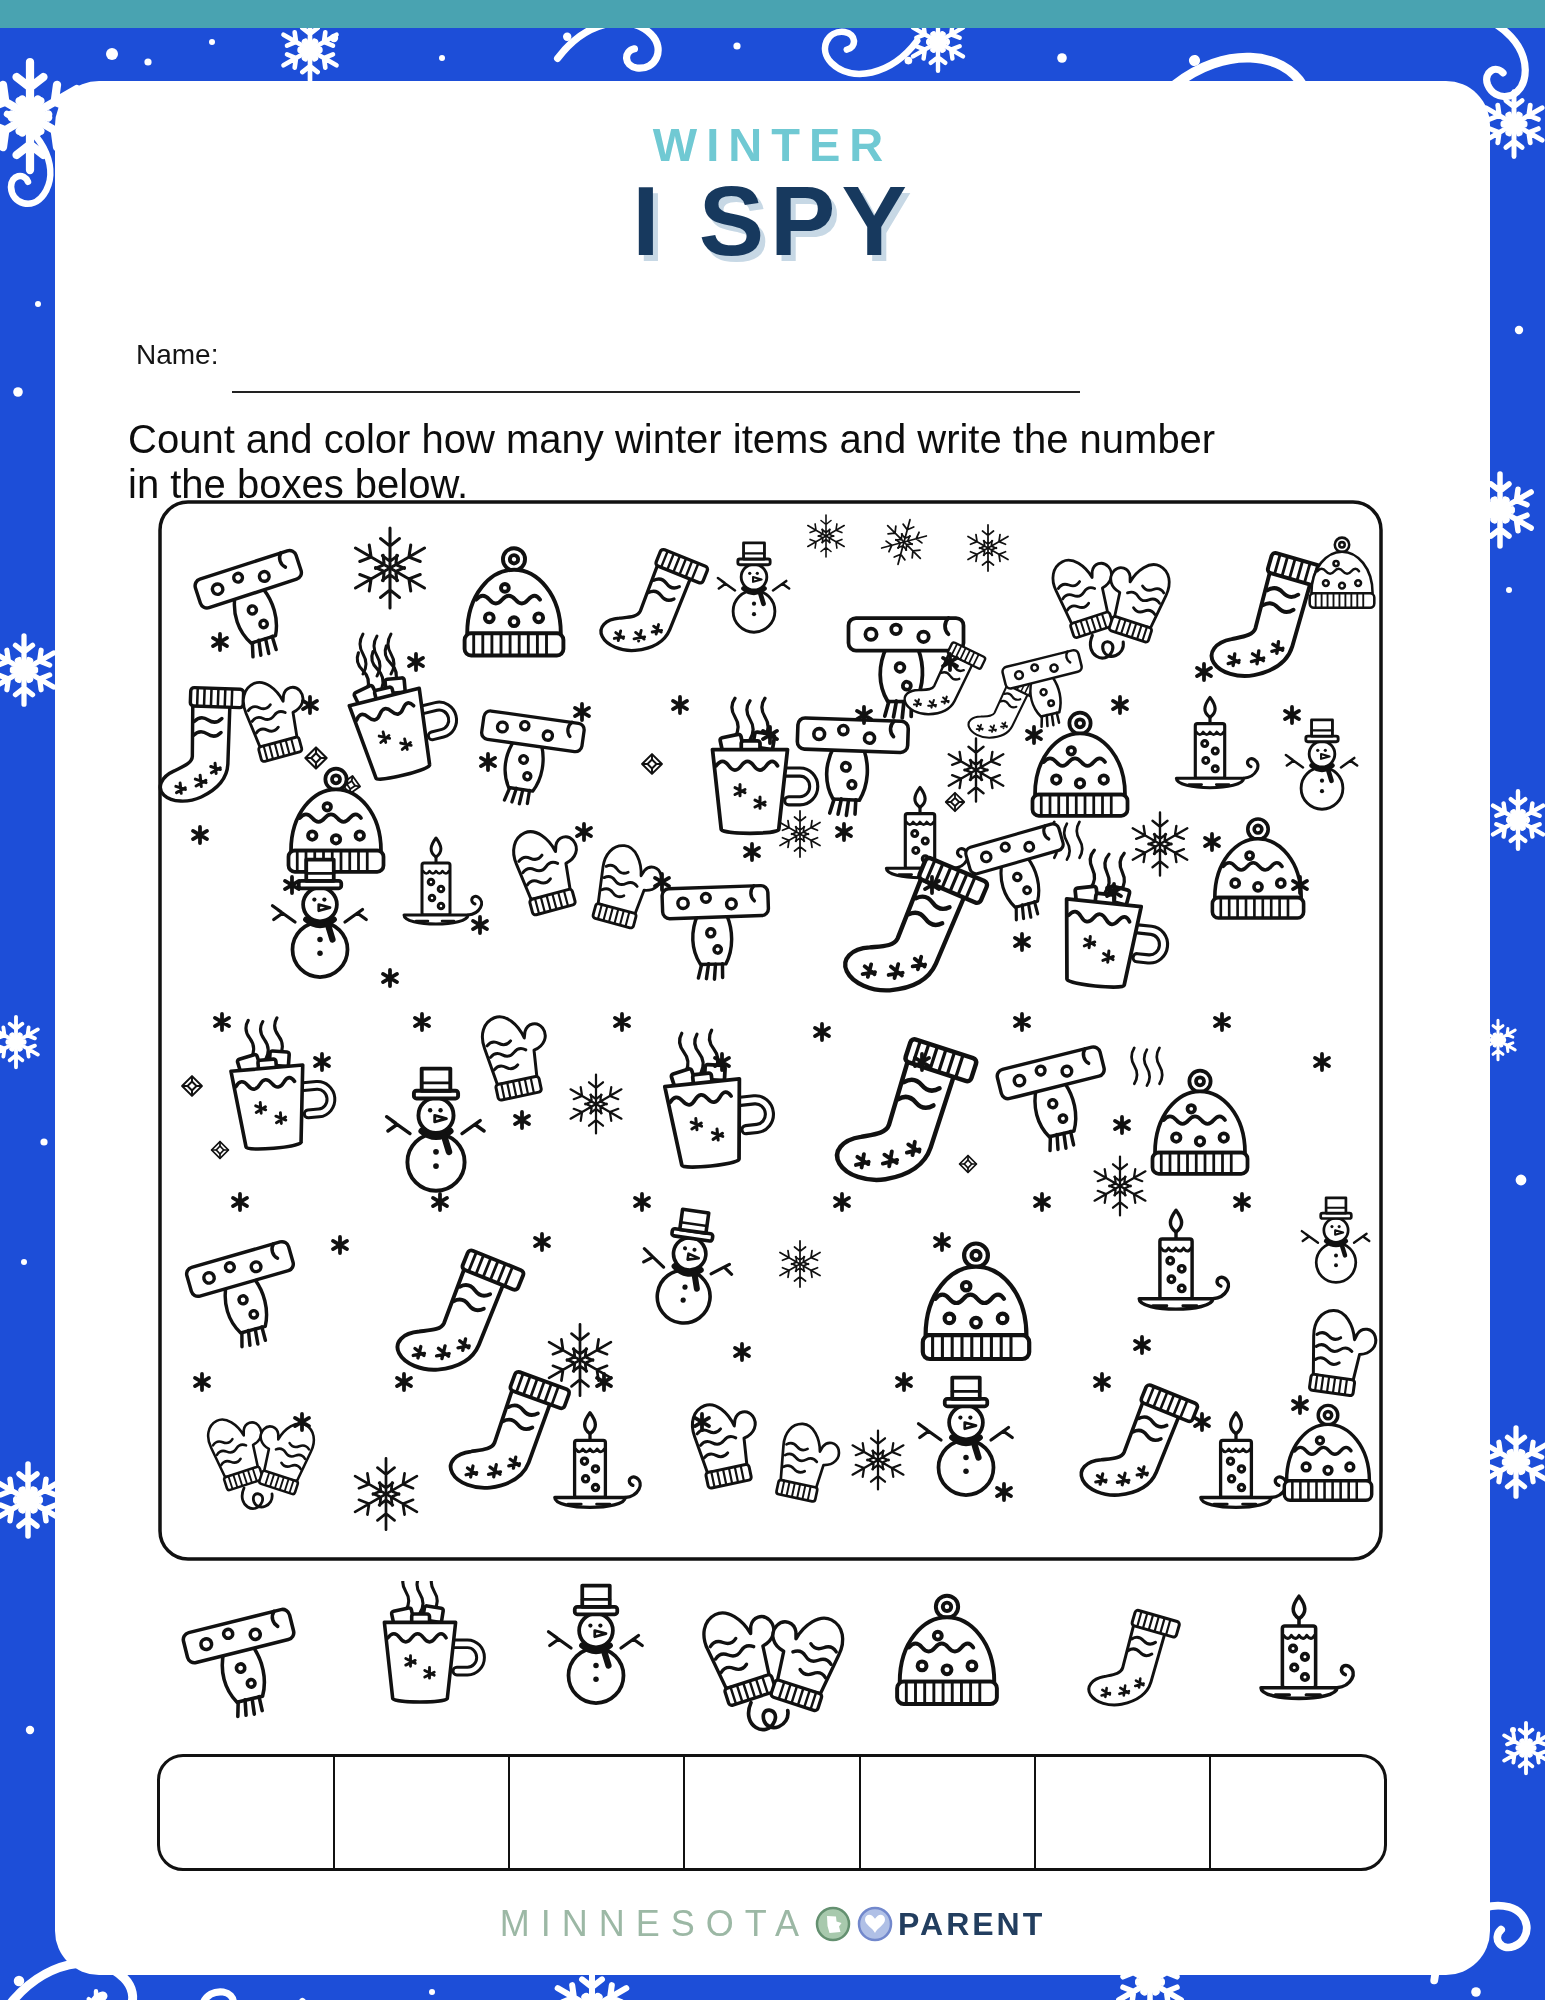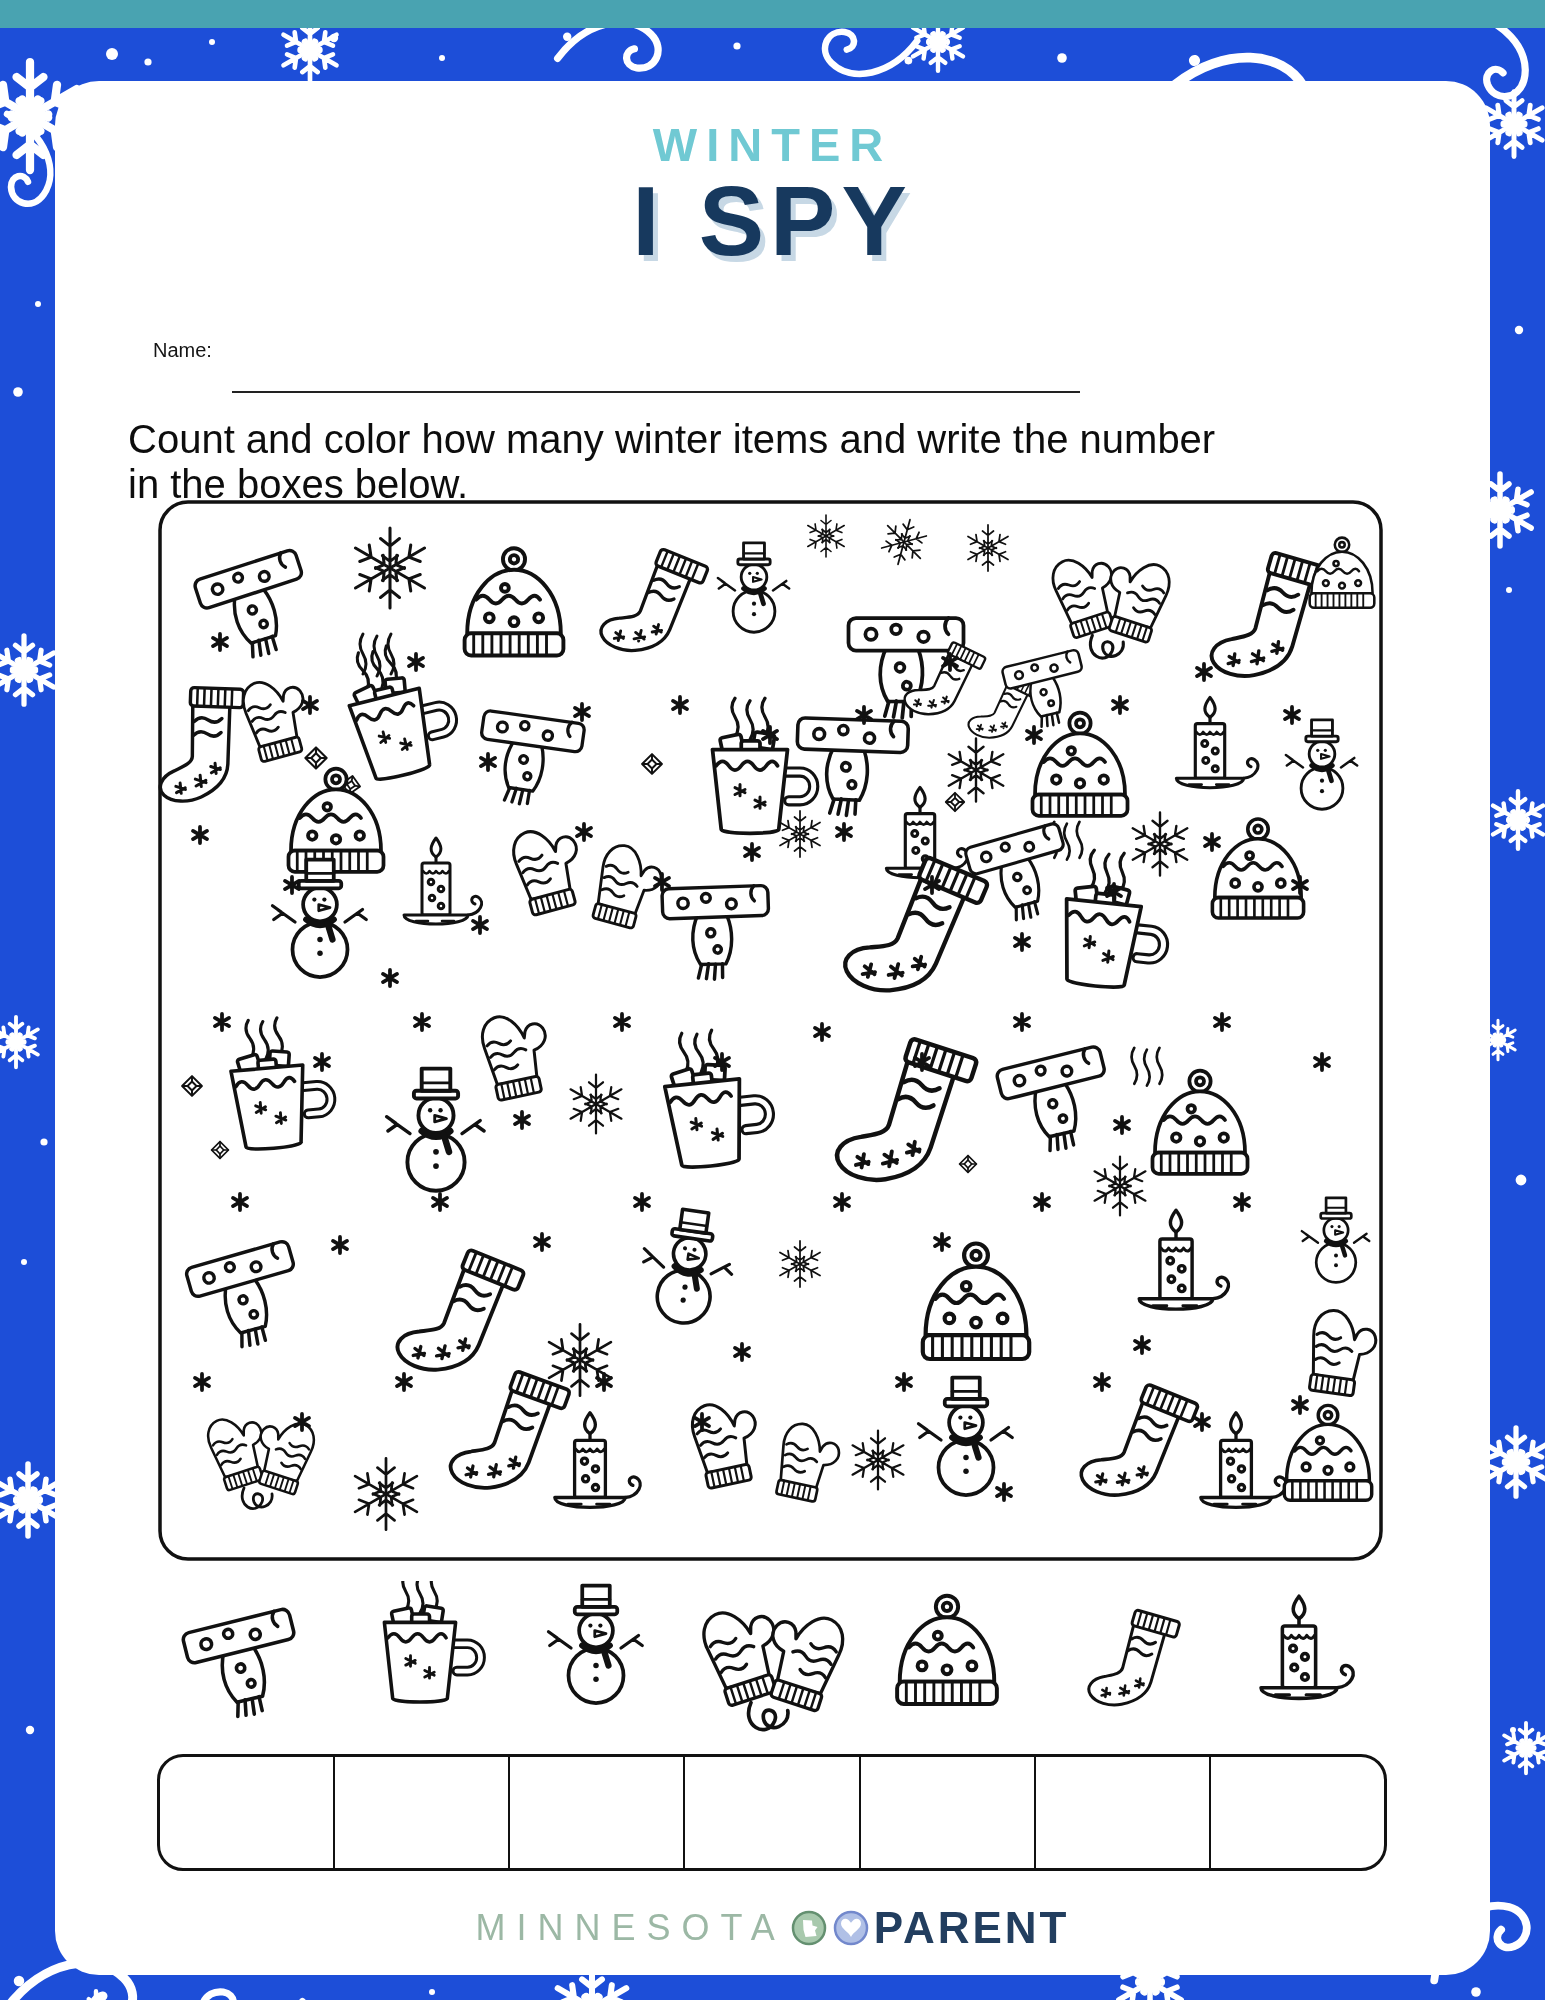--- a/index.html
+++ b/index.html
@@ -5,34 +5,34 @@
   html,body{margin:0;padding:0;background:#49a3b1;}
   .page{position:relative;width:1545px;height:2000px;background:#6ab7c3;overflow:hidden;
         font-family:"Liberation Sans",sans-serif;}
   .deco-layer{position:absolute;left:0;top:0;width:1545px;height:2000px;}
   .sheet{position:absolute;left:55px;top:53px;width:1435px;height:1894px;background:#ffffff;border-radius:44px;}
   .title-top{position:absolute;left:0;top:36px;width:100%;text-align:center;
      font-size:47px;font-weight:900;letter-spacing:9px;color:#70c9d3;}
   .title-main{position:absolute;left:0;top:84px;width:100%;text-align:center;
      font-size:98px;font-weight:900;letter-spacing:6px;color:#17395e;
      text-shadow:5px 6px 0 #c7d8e5;}
-  .name-row{position:absolute;left:98px;top:258px;font-size:20px;color:#151515;font-weight:500;}
+  .name-row{position:absolute;left:81px;top:258px;font-size:28px;color:#151515;font-weight:500;}
   .name-line{position:absolute;left:177px;top:270px;width:848px;height:40px;border-bottom:2.5px solid #222;}
   .instructions{position:absolute;left:73px;top:336px;width:1120px;font-size:40px;color:#0d0d0d;font-weight:500;}
   .puzzle-svg{position:absolute;left:103px;top:419px;}
   .board-frame{fill:#fff;stroke:#111;stroke-width:3.5;}
   .samples{position:absolute;left:102px;top:1497px;width:1230px;height:160px;display:flex;}
   .sample-cell{flex:1;display:flex;align-items:center;justify-content:center;}
   .boxes{position:absolute;left:102px;top:1673px;width:1230px;height:117px;display:flex;
      border:3px solid #111;border-radius:26px;box-sizing:border-box;overflow:hidden;background:#fff;}
   .box-cell{flex:1;border-right:2.5px solid #111;}
   .box-cell:last-child{border-right:none;}
   .footer{position:absolute;left:0;top:1822px;width:100%;display:flex;align-items:center;justify-content:center;gap:4px;}
   .brand-left{font-size:36px;font-weight:400;letter-spacing:11px;color:#9cb8a5;}
-  .brand-right{font-size:44px;font-weight:700;letter-spacing:3px;color:#223e5f;}
+  .brand-right{font-size:32px;font-weight:700;letter-spacing:3px;color:#223e5f;}
   .doodle{color:#111;}
   .hidden-defs{position:absolute;width:0;height:0;overflow:hidden;}
 </style>
 </head>
 <body>
 
 <svg class="hidden-defs" aria-hidden="true">
   <defs>
     <g id="sym-snowflake" fill="none" stroke="currentColor" stroke-width="3.2" stroke-linecap="round">
       <g>

